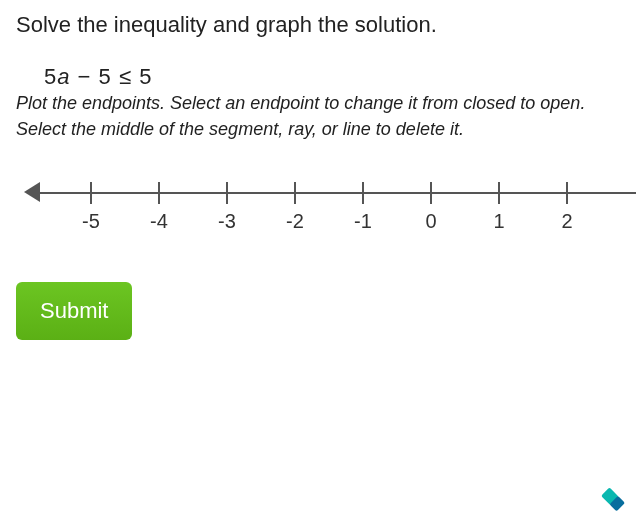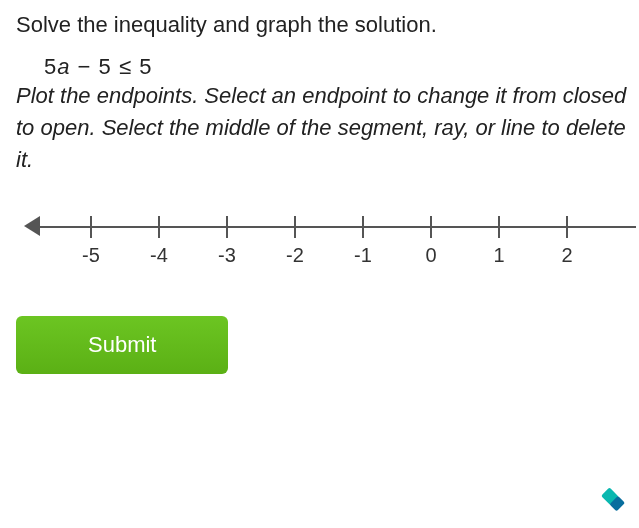--- a/index.html
+++ b/index.html
@@ -9,32 +9,32 @@
     height: 528px;
     background: #fff;
     color: #222;
     padding: 12px 0 0 16px;
     overflow: hidden;
     position: relative;
   }
   .problem-title {
     font-size: 22px;
     font-weight: 400;
-    margin-bottom: 16px;
+    margin-bottom: 26px;
   }
   .inequality {
     font-size: 22px;
     margin-left: 28px;
     letter-spacing: 1px;
   }
   .inequality .var {
     font-style: italic;
   }
   .instructions {
-    font-size: 22px;
+    font-size: 18px;
     font-style: italic;
     line-height: 1.45;
     margin-bottom: 30px;
     color: #222;
     padding-right: 0;
   }
   .numberline-wrap {
     position: relative;
     width: 620px;
     height: 70px;
@@ -74,21 +74,21 @@
     white-space: nowrap;
   }
   .submit-btn {
     display: inline-block;
     background: #62bb1b;
     background: linear-gradient(#6cc522, #5bb015);
     color: #fff;
     font-size: 22px;
     border: none;
     border-radius: 6px;
-    padding: 16px 72px;
+    padding: 16px 24px;
     cursor: pointer;
     margin-left: 0;
   }
   .eraser-icon {
     position: absolute;
     right: 6px;
     bottom: 6px;
   }
 </style>
 </head>

